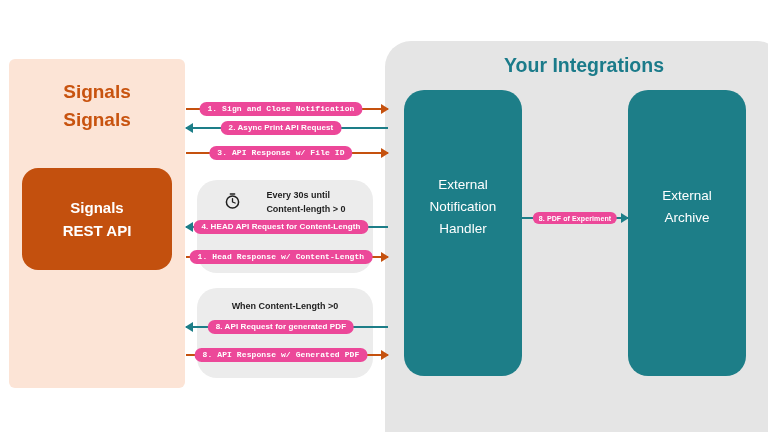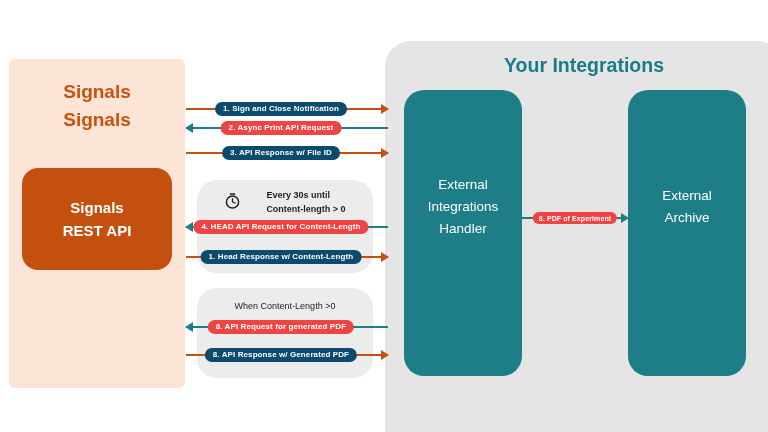--- a/index.html
+++ b/index.html
@@ -46,21 +46,21 @@
     left:197px; width:176px;
   }
   .gray1 { top:180px; height:93px; }
   .gray2 { top:288px; height:90px; }
   .cap {
     display:flex; gap:25px; align-items:center; justify-content:center; padding-top:9px;
   }
   .cap-text { font-size:9px; font-weight:bold; color:#1f1f1f; line-height:1.5; text-align:left; }
   .cap2 {
     text-align:center; padding-top:13px;
-    font-size:9px; font-weight:normal; color:#1f1f1f;
+    font-size:9px; font-weight:bold; color:#1f1f1f;
   }
   
   .arrow { position:absolute; height:0; }
   .a1 { top:109px; left:186px; width:202px; }
   .a2 { top:128px; left:186px; width:202px; }
   .a3 { top:153px; left:186px; width:202px; }
   .a4 { top:227px; left:186px; width:202px; }
   .a5 { top:257px; left:186px; width:202px; }
   .a6 { top:327px; left:186px; width:202px; }
   .a7 { top:355px; left:186px; width:202px; }
@@ -75,22 +75,22 @@
   .right .head { right:-1px; }
   .left  .head { left:-1px; }
   .orange.right .head { border-left:8px solid #C5510E; }
   .teal.right   .head { border-left:8px solid #1D7E88; }
   .teal.left    .head { border-right:8px solid #1D7E88; }
   .pill {
     position:absolute; top:0; left:47%; transform:translate(-50%,-50%);
     border-radius:999px; color:#ffffff; font-size:8px; font-weight:bold;
     padding:3px 8px; white-space:nowrap; letter-spacing:0.1px; line-height:1;
   }
-  .orange .pill { background:#0c4a6e; }
-  .teal   .pill { background:#ef4444; }
+  .orange .pill { background:#ec4899;font-family:Liberation Mono, monospace; }
+  .teal   .pill { background:#ec4899; }
   .a8 .pill { left:50%; font-size:7px; padding:2.5px 6px; }
 </style>
 </head>
 <body>
 
 <div>
 
   <div class="panel-left">
     <div class="sp-title">
       <div>Signals</div>
@@ -99,21 +99,21 @@
     <div class="rest-box">
       <div>Signals</div>
       <div>REST API</div>
     </div>
   </div>
 
   <div class="panel-right">
     <div class="yi-title">Your Integrations</div>
     <div class="tbox handler">
       <div>External</div>
-      <div>Integrations</div>
+      <div>Notification</div>
       <div>Handler</div>
     </div>
     <div class="tbox archive">
       <div>External</div>
       <div>Archive</div>
     </div>
   </div>
 
   <div class="gray gray1">
     <div class="cap">

